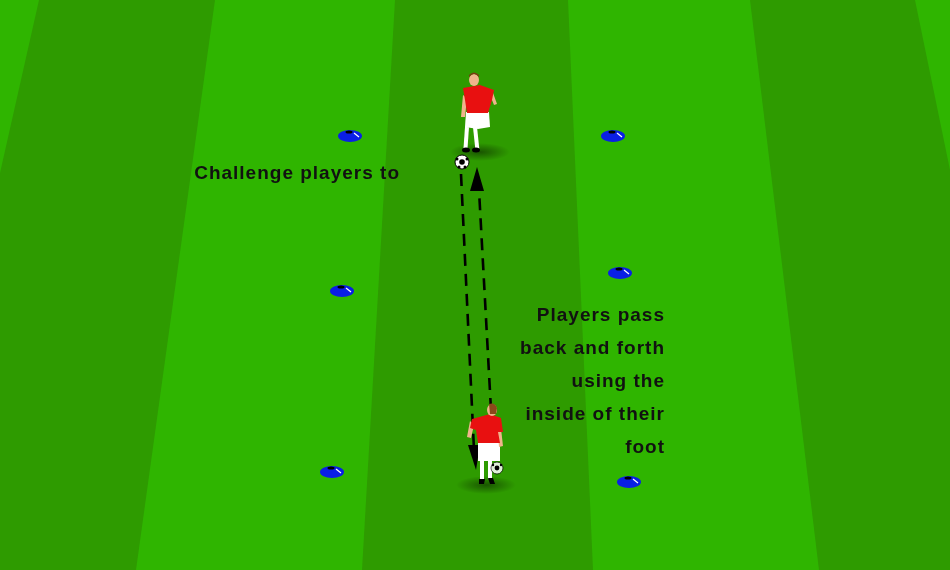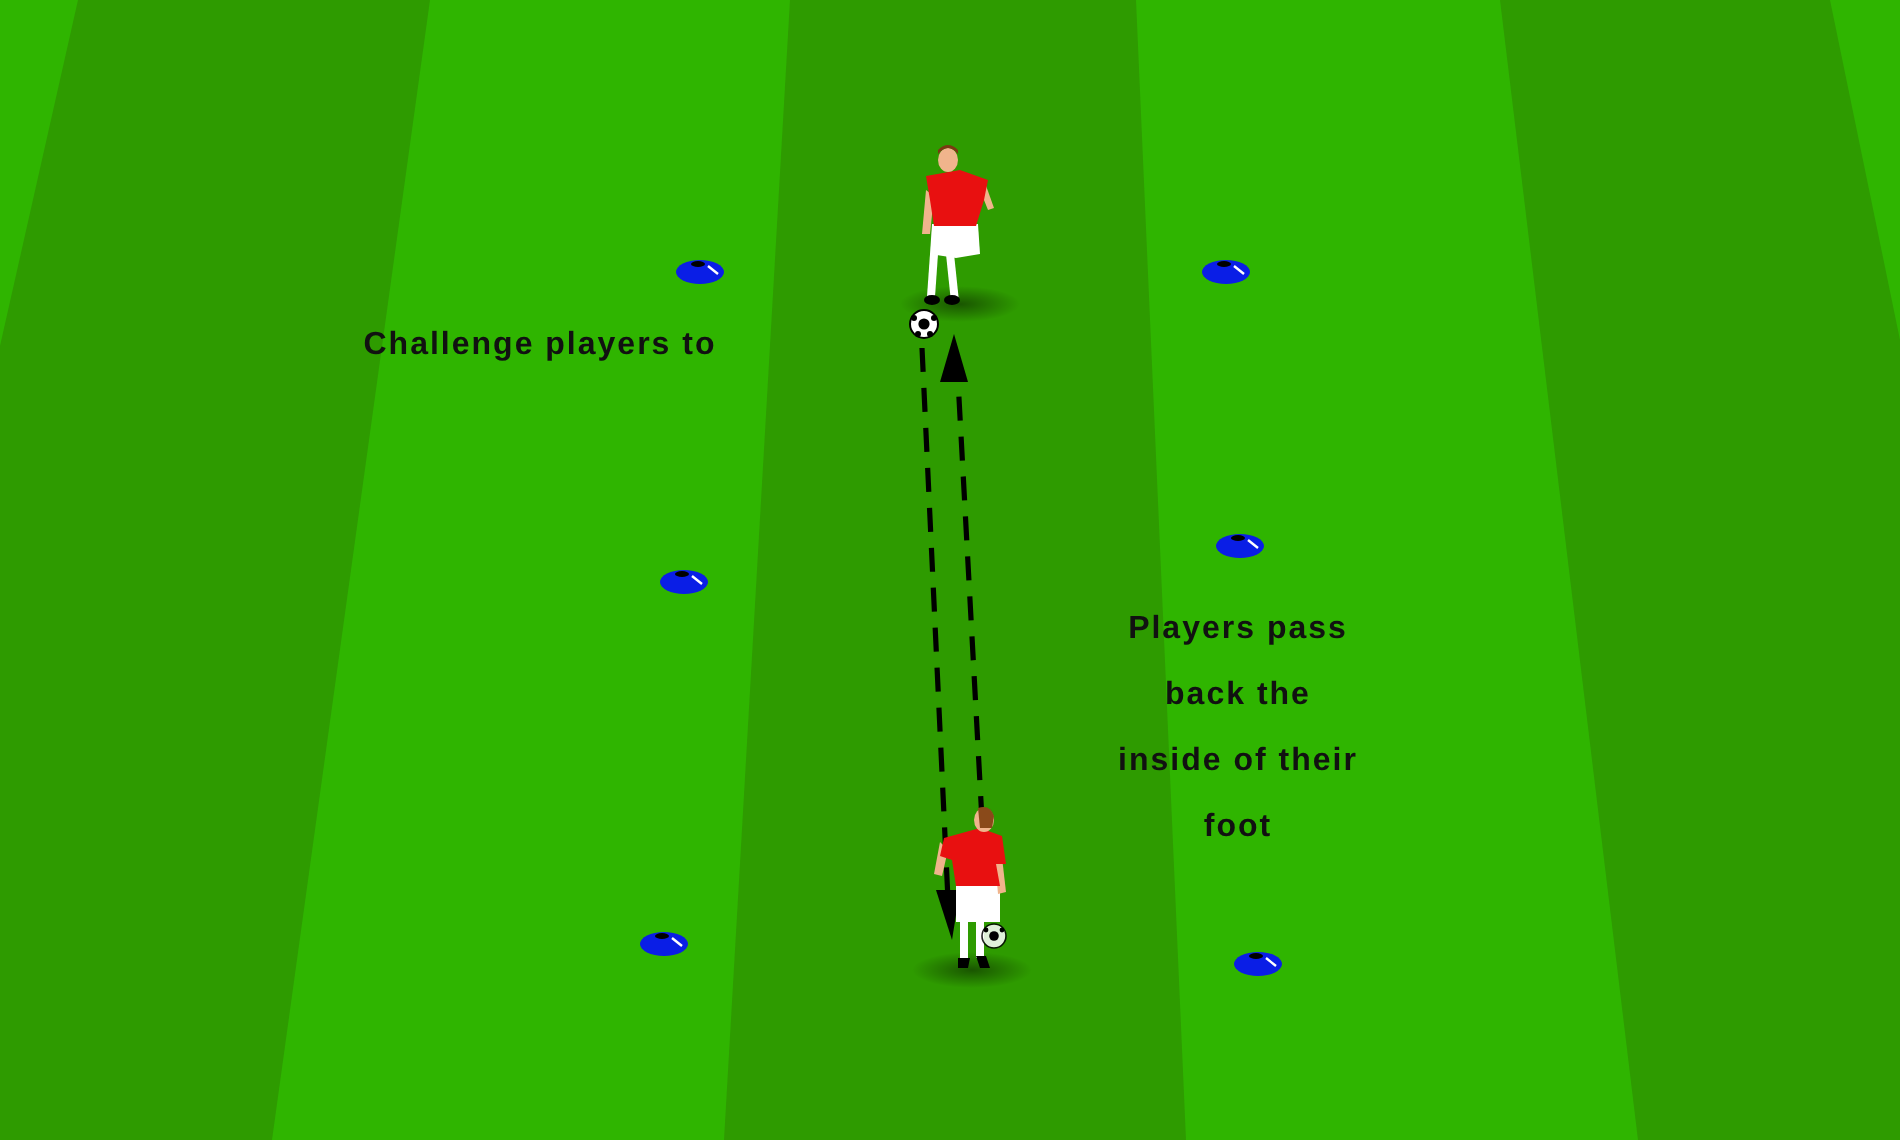--- a/index.html
+++ b/index.html
@@ -3,30 +3,30 @@
 <meta charset="utf-8">
 <style>
   html, body { margin: 0; padding: 0; }
   body { width: 950px; height: 570px; overflow: hidden; background: #2e9b00; }
   .field { position: relative; width: 950px; height: 570px; }
   .field svg.pitch { position: absolute; left: 0; top: 0; }
   .note {
     position: absolute;
     font-family: "Liberation Sans", sans-serif;
     font-weight: bold;
-    font-size: 16px;
+    font-size: 19px;
     line-height: 33px;
     letter-spacing: 1px;
     color: #111;
-    text-align: center;
+    text-align: right;
     white-space: nowrap;
   }
   .note div { display: block; }
   #note-left { left: 140px; top: 156px; width: 260px; }
-  #note-right { left: 524px; top: 298px; width: 190px; }
+  #note-right { left: 475px; top: 298px; width: 190px; }
 </style>
 </head>
 <body>
 
 <div class="field">
   <svg class="pitch" width="950" height="570" viewBox="0 0 950 570">
     <defs>
       <radialGradient id="shadow" cx="50%" cy="50%" r="50%">
         <stop offset="0%" stop-color="#000" stop-opacity="0.45"></stop>
         <stop offset="100%" stop-color="#000" stop-opacity="0"></stop>
@@ -126,17 +126,18 @@
       <circle cx="501" cy="465" r="1.2" fill="#000"></circle>
     </g>
   </svg>
 
   <div class="note" id="note-left">
     <div>Challenge players to</div>
   </div>
 
   <div class="note" id="note-right">
     <div>Players pass</div>
-    <div>back the</div>
+    <div>back and forth</div>
+    <div>using the</div>
     <div>inside of their</div>
     <div>foot</div>
   </div>
 </div>
 
 </body></html>

